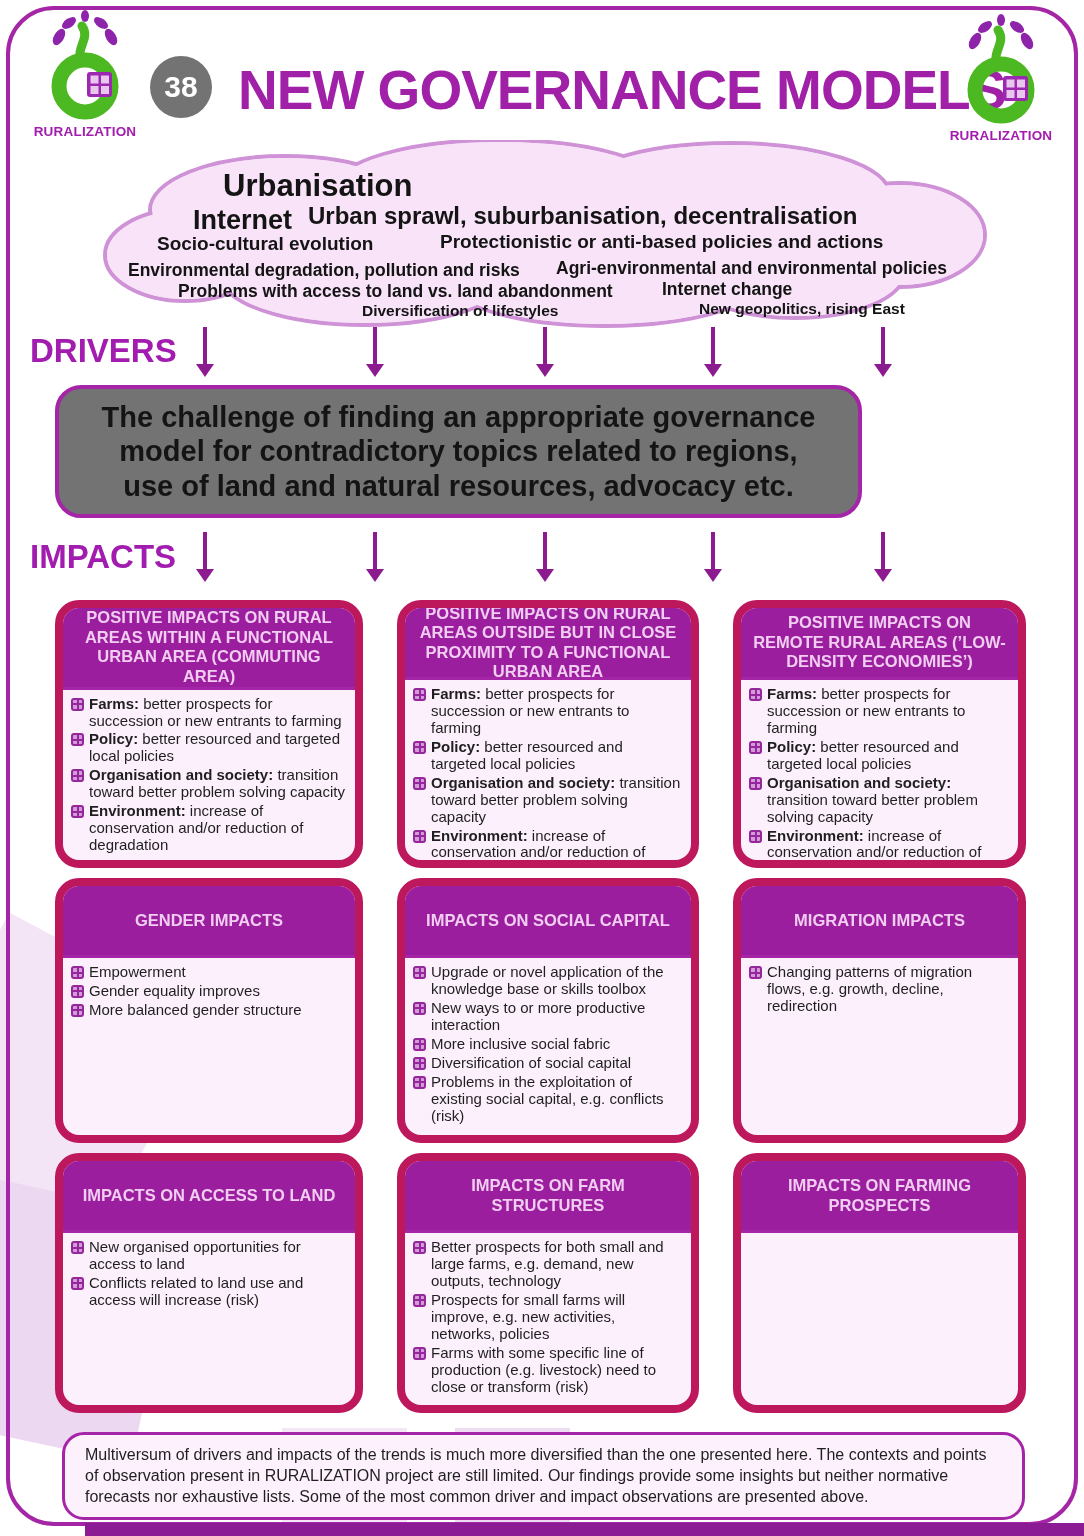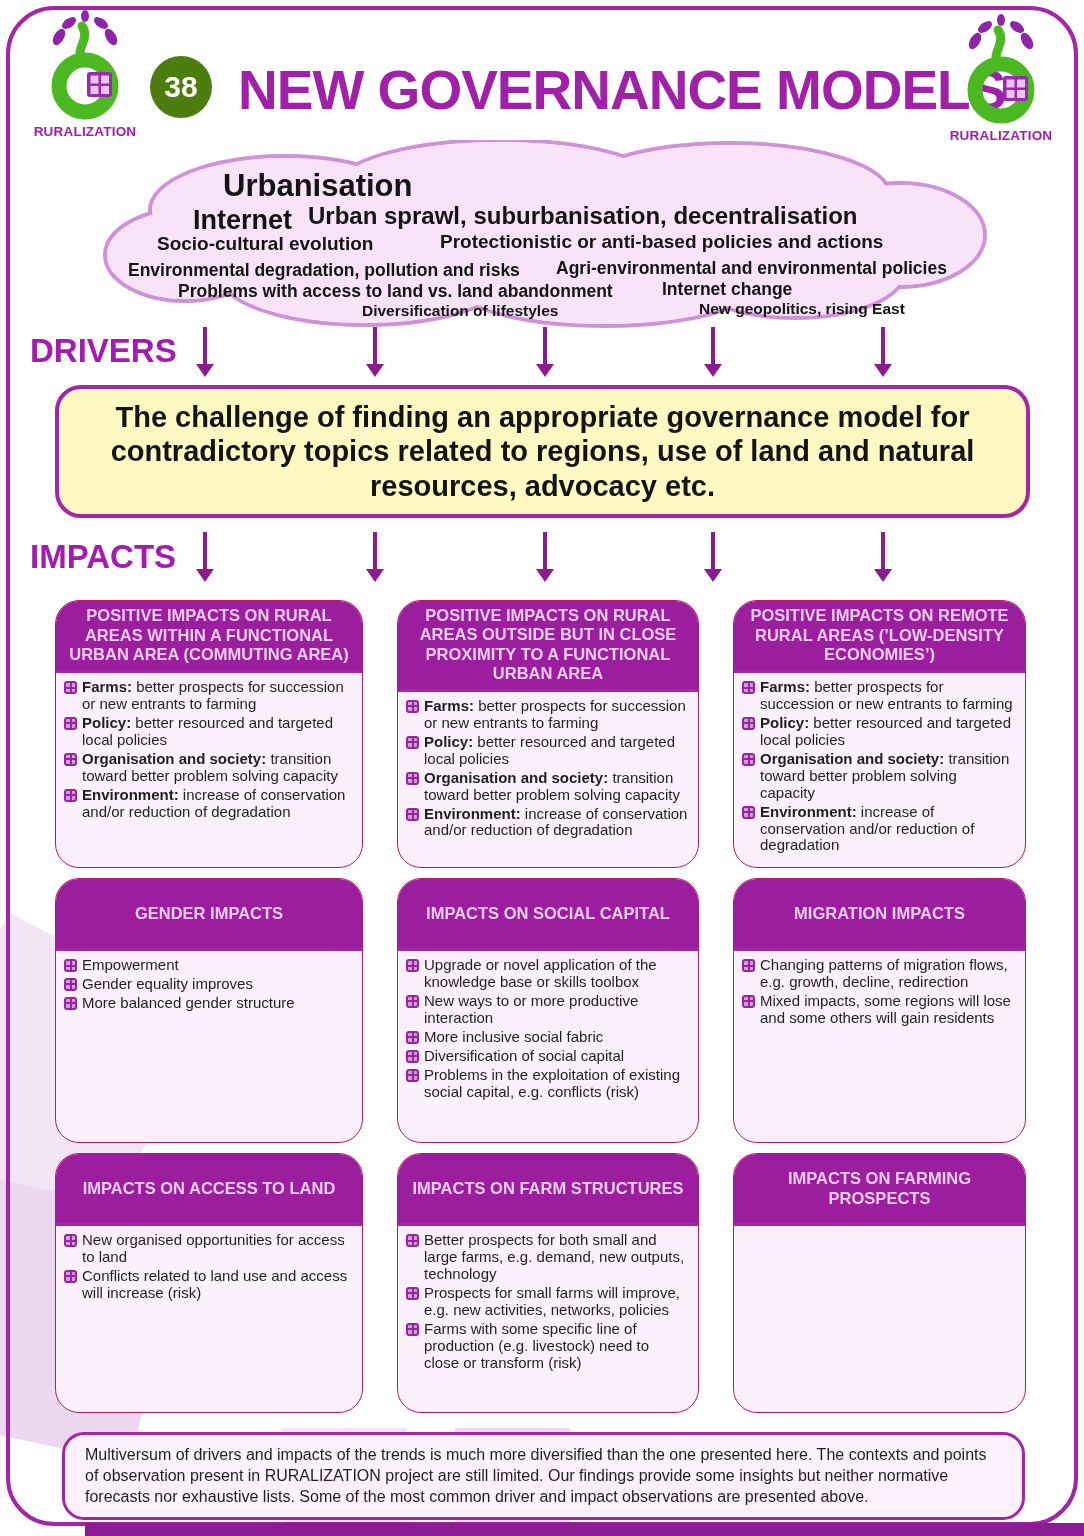--- a/index.html
+++ b/index.html
@@ -14,21 +14,21 @@
   .wm1{left:-70px;top:950px;width:230px;height:280px;background:#f3e4f6;transform:rotate(28deg);}
   .wm2{left:-90px;top:1190px;width:250px;height:250px;background:#ecd9f1;transform:rotate(12deg);}
   .wm3{left:282px;top:1428px;width:125px;height:108px;background:#f4e6f6;}
   .wm4{left:455px;top:1428px;width:115px;height:108px;background:#eedcf2;}
 
   
   .logo{position:absolute;width:110px;text-align:center;z-index:3;}
   .logo-left{left:30px;top:10px;}
   .logo-right{right:28px;top:14px;}
   .logo-label{margin-top:-2px;font-size:13.5px;font-weight:bold;color:#a21caf;letter-spacing:.2px;}
-  .badge{position:absolute;left:150px;top:56px;width:62px;height:62px;border-radius:50%;background:#4d7c0f;
+  .badge{position:absolute;left:150px;top:56px;width:62px;height:62px;border-radius:50%;background:#737373;
          color:#ffffff;font-size:30px;font-weight:bold;display:flex;align-items:center;justify-content:center;z-index:3;}
   .title{position:absolute;left:238px;top:58px;width:700px;text-align:center;color:#a021a8;
          font-size:55px;font-weight:bold;letter-spacing:-1px;z-index:3;white-space:nowrap;}
 
   
   .cloud-svg{position:absolute;left:100px;top:140px;z-index:2;}
   .cloud-t{position:absolute;color:#141414;font-weight:bold;white-space:nowrap;z-index:3;}
   .t0{left:223px;top:168px;font-size:31px;}
   .t1{left:193px;top:205px;font-size:27px;}
   .t2{left:308px;top:202px;font-size:24px;}
@@ -47,28 +47,28 @@
   .lbl-impacts{top:538px;}
 
   
   .arrow{position:absolute;width:18px;display:flex;flex-direction:column;align-items:center;z-index:3;}
   .arrow .shaft{width:4px;height:37px;background:#8d1b90;}
   .arrow .head{width:0;height:0;border-left:9px solid transparent;border-right:9px solid transparent;border-top:13px solid #8d1b90;}
   .ad{top:327px;} .ai{top:532px;}
   .ax1{left:196px;} .ax2{left:366px;} .ax3{left:536px;} .ax4{left:704px;} .ax5{left:874px;}
 
   
-  .challenge{position:absolute;left:55px;top:385px;width:975px;height:133px;box-sizing:border-box;
-             border:4px solid #a426a6;border-radius:26px;background:#fef9c3;display:flex;align-items:center;justify-content:center;
+  .challenge{position:absolute;left:55px;top:385px;width:807px;height:133px;box-sizing:border-box;
+             border:4px solid #a426a6;border-radius:26px;background:#737373;display:flex;align-items:center;justify-content:center;
              text-align:center;font-size:29px;font-weight:bold;color:#141414;line-height:1.18;padding:8px 34px;z-index:3;}
 
   
   .grid{position:absolute;left:55px;top:600px;display:grid;grid-template-columns:308px 302px 293px;
         grid-template-rows:268px 265px 260px;column-gap:34px;row-gap:10px;z-index:3;}
-  .box{border:1px solid #be185d;border-radius:24px;background:#fdf0fd;overflow:hidden;display:flex;flex-direction:column;box-sizing:border-box;}
+  .box{border:8px solid #be185d;border-radius:24px;background:#fdf0fd;overflow:hidden;display:flex;flex-direction:column;box-sizing:border-box;}
   .box-head{background:#9b1e9e;color:#f2cdf2;font-weight:bold;font-size:16.5px;line-height:1.18;
             min-height:72px;display:flex;align-items:center;justify-content:center;text-align:center;
             padding:5px 12px;box-sizing:border-box;border-bottom:3px solid #a426a6;}
   .box-body{padding:6px 10px 4px 8px;font-size:15px;line-height:1.13;color:#1f1f1f;}
   .item{display:flex;gap:5px;margin-bottom:2px;}
   .item-text b{font-weight:bold;}
   .bullet{flex:none;width:13px;height:13px;margin-top:2px;border:2px solid #93279b;border-radius:3px;box-sizing:border-box;
           background-color:#d49ad9;
           background-image:linear-gradient(#93279b,#93279b),linear-gradient(#93279b,#93279b);
           background-size:2px 100%,100% 2px;background-position:center,center;background-repeat:no-repeat;}
@@ -329,24 +329,20 @@
           </div>
         </div>
       </div>
       <div class="box">
         <div class="box-head">MIGRATION IMPACTS</div>
         <div class="box-body">
           <div class="item">
             <span class="bullet"></span>
             <span class="item-text">Changing patterns of migration flows, e.g. growth, decline, redirection</span>
           </div>
-          <div class="item">
-            <span class="bullet"></span>
-            <span class="item-text">Mixed impacts, some regions will lose and some others will gain residents</span>
-          </div>
         </div>
       </div>
       <div class="box">
         <div class="box-head">IMPACTS ON ACCESS TO LAND</div>
         <div class="box-body">
           <div class="item">
             <span class="bullet"></span>
             <span class="item-text">New organised opportunities for access to land</span>
           </div>
           <div class="item">

